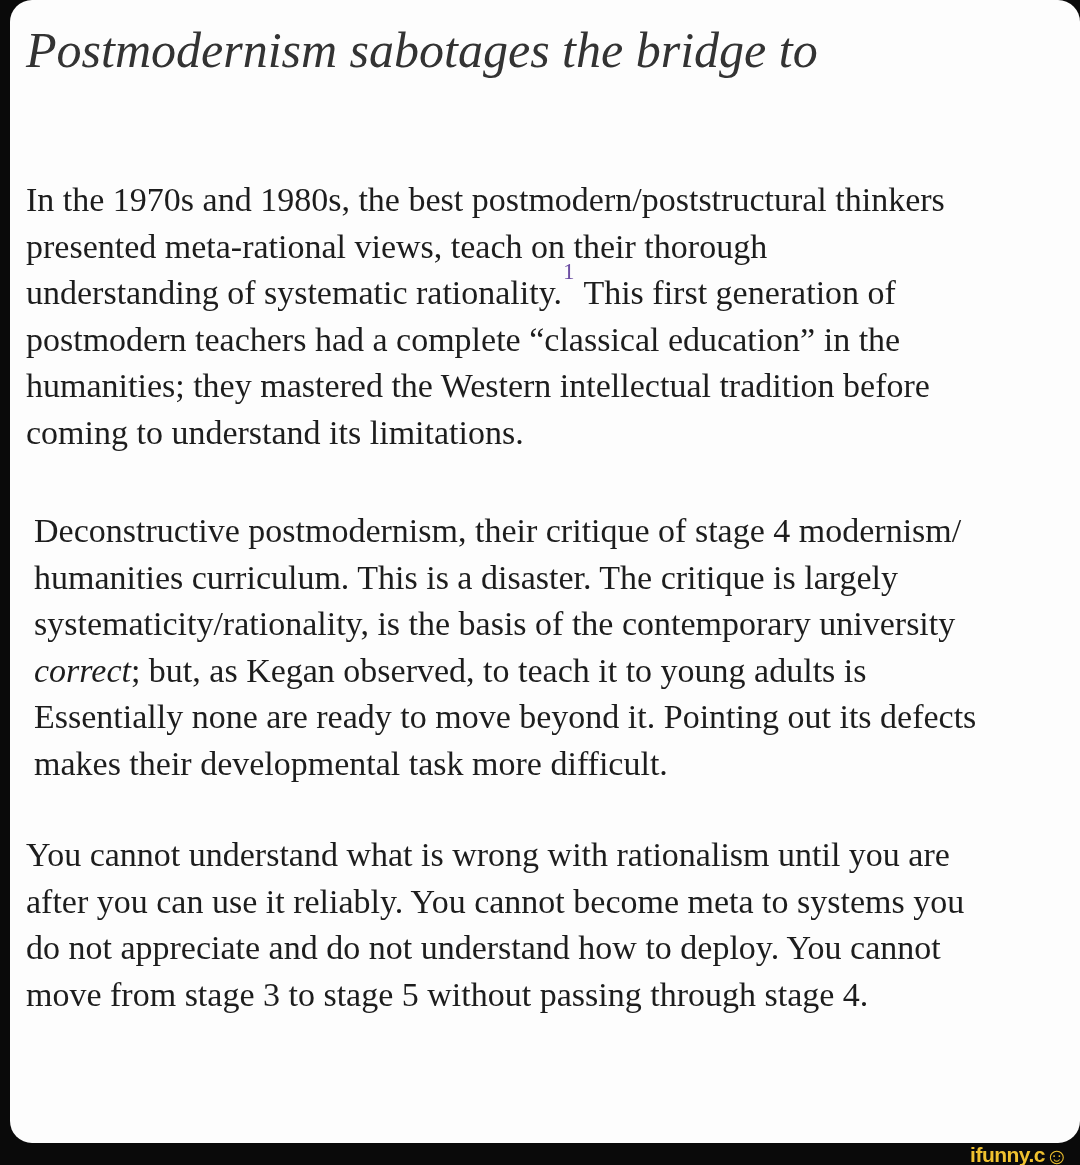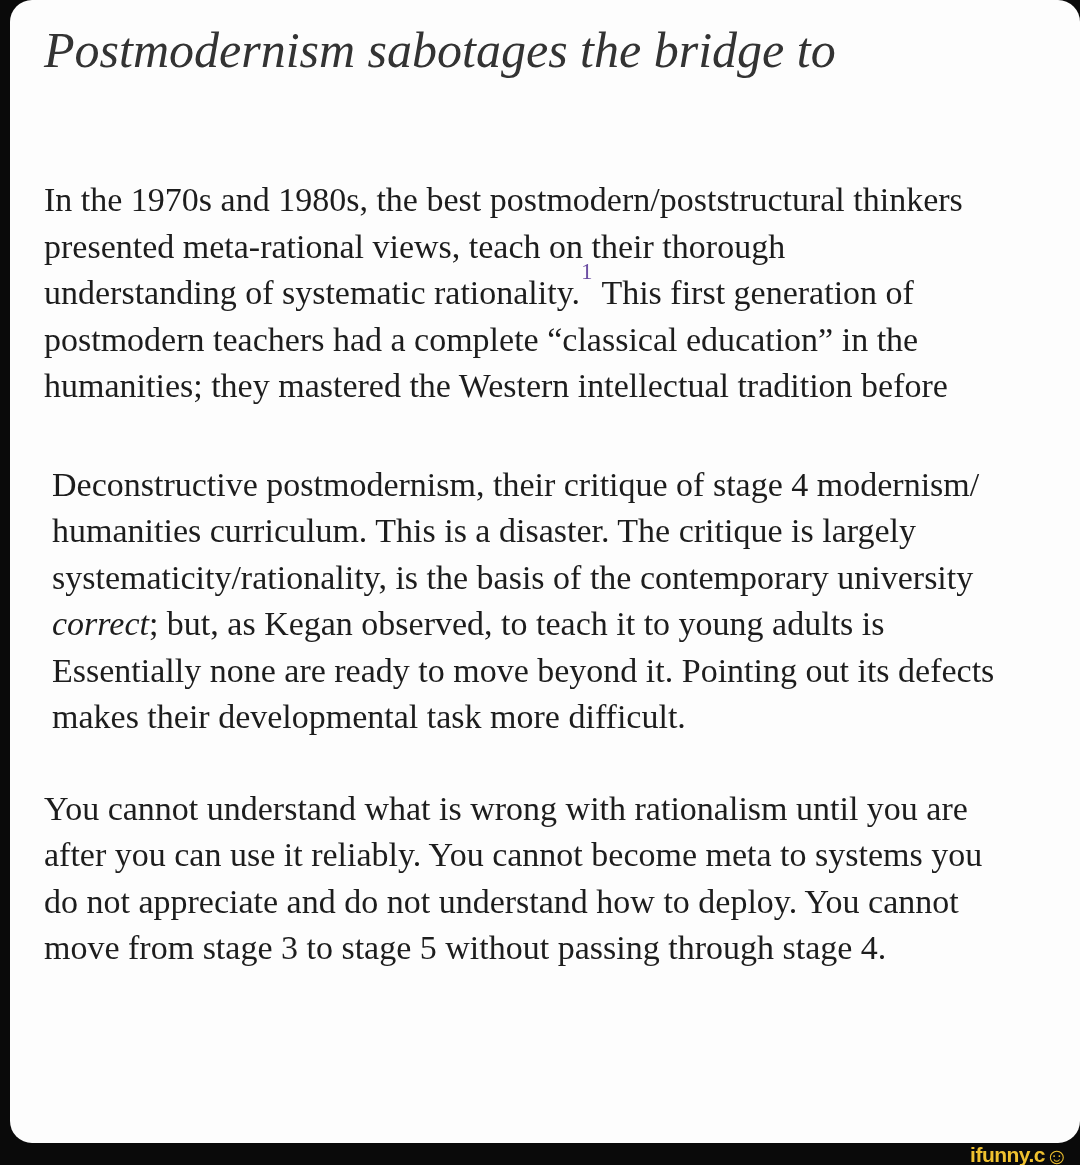--- a/index.html
+++ b/index.html
@@ -17,21 +17,21 @@
   }
   .article-card {
     position: absolute;
     left: 10px;
     top: 0;
     width: 1070px;
     height: 1143px;
     background: #fdfdfd;
     border-radius: 22px;
     box-sizing: border-box;
-    padding: 12px 26px 0 34px;
+    padding: 12px 26px 0 16px;
     overflow: hidden;
   }
   .article-title {
     font-style: italic;
     font-weight: normal;
     font-size: 50px;
     line-height: 76px;
     color: #333333;
     margin: 0;
     white-space: nowrap;
@@ -95,20 +95,21 @@
     <h1 class="article-title">
       <div class="title-line">Postmodernism sabotages the bridge to</div>
     </h1>
 
     <div class="para para-1">
       <div class="text-line">In the 1970s and 1980s, the best postmodern/poststructural thinkers</div>
       <div class="text-line">presented meta-rational views, teach on their thorough</div>
       <div class="text-line"><span>understanding of systematic rationality.</span><sup class="footnote-sup">1</sup><span> This first generation of</span></div>
       <div class="text-line">postmodern teachers had a complete “classical education” in the</div>
       <div class="text-line">humanities; they mastered the Western intellectual tradition before</div>
+      <div class="text-line">coming to understand its limitations.</div>
     </div>
 
     <div class="para para-2">
       <div class="text-line">Deconstructive postmodernism, their critique of stage 4 modernism/</div>
       <div class="text-line">humanities curriculum. This is a disaster. The critique is largely</div>
       <div class="text-line">systematicity/rationality, is the basis of the contemporary university</div>
       <div class="text-line"><span class="em-text">correct</span><span>; but, as Kegan observed, to teach it to young adults is</span></div>
       <div class="text-line">Essentially none are ready to move beyond it. Pointing out its defects</div>
       <div class="text-line">makes their developmental task more difficult.</div>
     </div>

